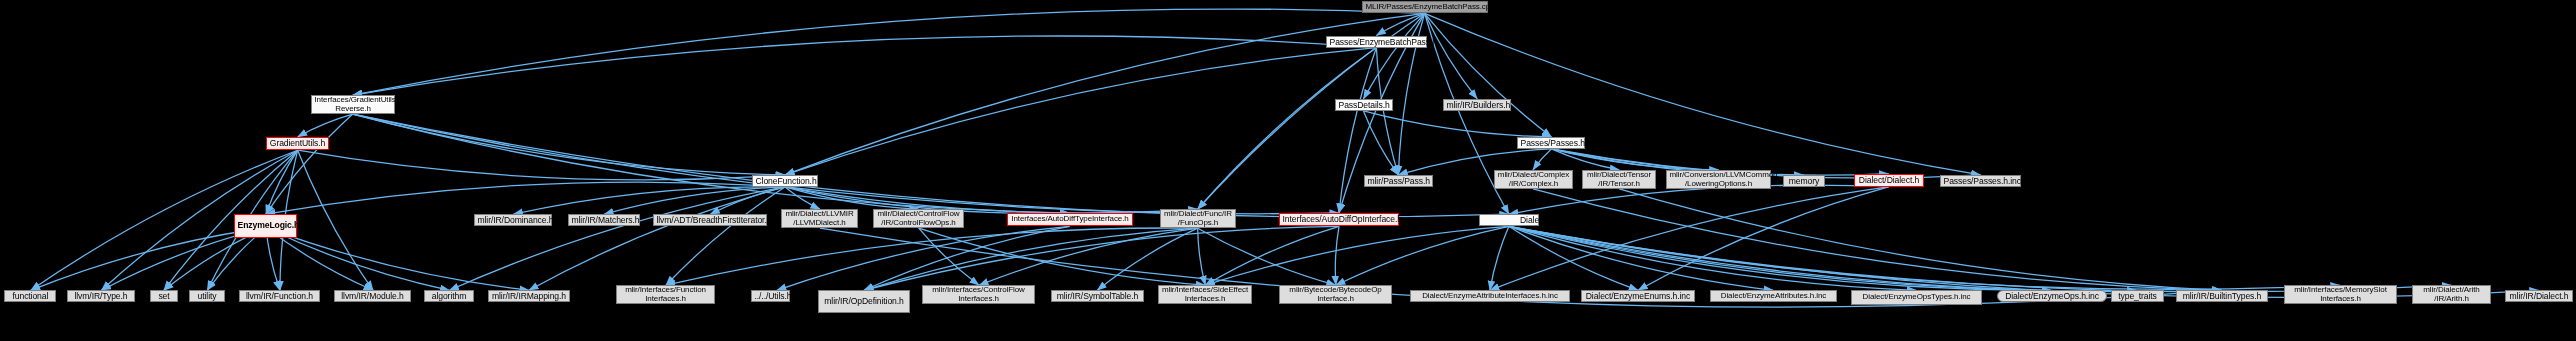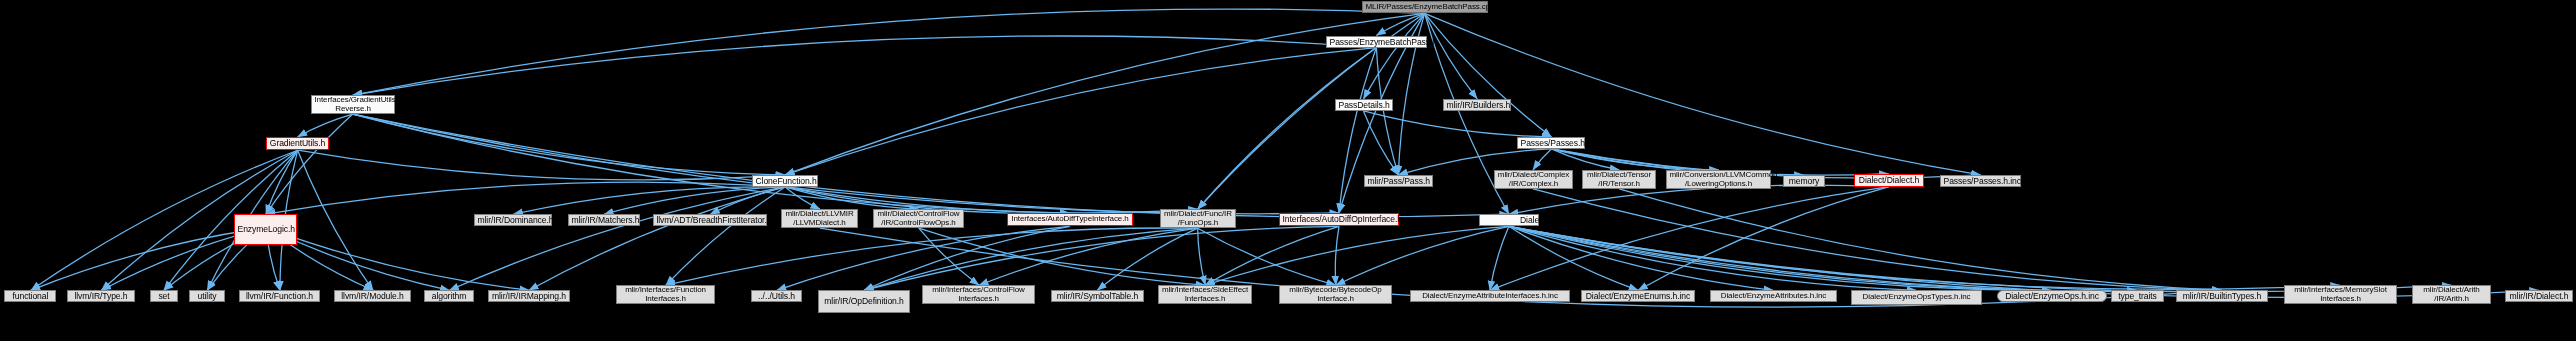--- a/index.html
+++ b/index.html
@@ -157,21 +157,21 @@
       </div>
       <div class="node grey" style="left: 1783px; top: 175px; width: 42px; height: 12px;">
         <span>memory</span>
       </div>
       <div class="node red" style="left: 1854px; top: 174px; width: 70px; height: 13.3px;">
         <span>Dialect/Dialect.h</span>
       </div>
       <div class="node grey" style="left: 1940px; top: 175px; width: 81px; height: 12px;">
         <span>Passes/Passes.h.inc</span>
       </div>
-      <div class="node red" style="left: 234px; top: 214px; width: 63px; height: 31px;">
+      <div class="node red" style="left: 234px; top: 214px; width: 63px; height: 24px; font-weight: bold;">
         <span>EnzymeLogic.h</span>
       </div>
       <div class="node grey" style="left: 474px; top: 214px; width: 78px; height: 12px;">
         <span>mlir/IR/Dominance.h</span>
       </div>
       <div class="node grey" style="left: 568px; top: 214px; width: 72px; height: 12px;">
         <span>mlir/IR/Matchers.h</span>
       </div>
       <div class="node grey" style="left: 653px; top: 214px; width: 114px; height: 12px;">
         <span>llvm/ADT/BreadthFirstIterator.h</span>
@@ -214,21 +214,21 @@
       </div>
       <div class="node grey" style="left: 424px; top: 290px; width: 50px; height: 12px;">
         <span>algorithm</span>
       </div>
       <div class="node grey" style="left: 488px; top: 290px; width: 82px; height: 12px;">
         <span>mlir/IR/IRMapping.h</span>
       </div>
       <div class="node grey" style="left: 616px; top: 285px; width: 99px; height: 19px; font-size: 8px;">
         <span>mlir/Interfaces/Function<br>Interfaces.h</span>
       </div>
-      <div class="node grey" style="left: 751px; top: 290px; width: 51px; height: 12px;">
+      <div class="node grey" style="left: 751px; top: 290px; width: 39px; height: 12px;">
         <span>../../Utils.h</span>
       </div>
       <div class="node grey" style="left: 818px; top: 290px; width: 92px; height: 23px;">
         <span>mlir/IR/OpDefinition.h</span>
       </div>
       <div class="node grey" style="left: 922px; top: 285px; width: 113px; height: 19px; font-size: 8px;">
         <span>mlir/Interfaces/ControlFlow<br>Interfaces.h</span>
       </div>
       <div class="node grey" style="left: 1051px; top: 290px; width: 93px; height: 12px;">
         <span>mlir/IR/SymbolTable.h</span>

